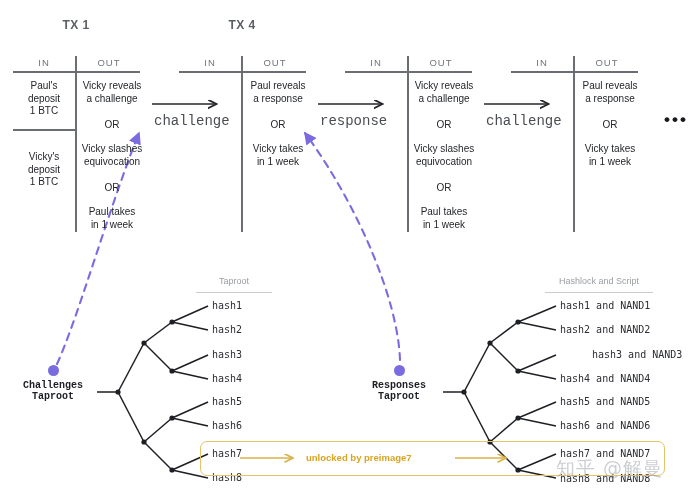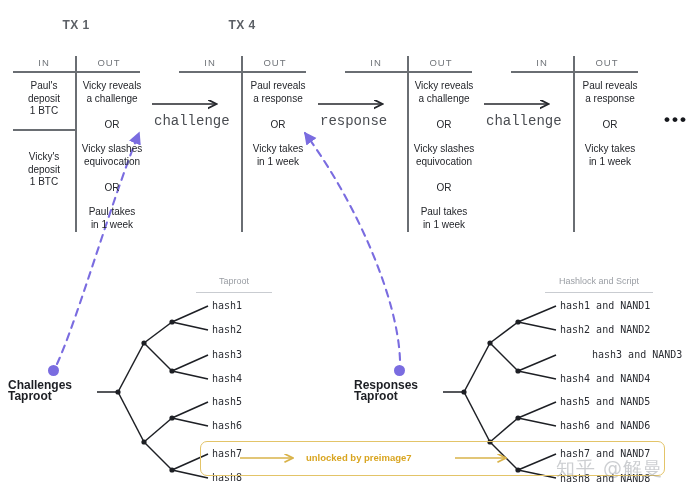--- a/index.html
+++ b/index.html
@@ -27,22 +27,22 @@
   .cell.in{width:60px;}
   .cell.out{width:70px;}
   .or{font-size:10px;text-align:center;color:#24262b;}
 
   
   .flowlabel{font-size:14px;color:#4a4d52;text-align:left;font-family:Liberation Mono, monospace;}
 
   
   .dot{width:11px;height:11px;border-radius:50%;background:#7a6ce0;}
   .taplabel{
-    font-size:12px;font-weight:bold;line-height:11px;
-    color:#1d1f24;width:90px;
+    font-size:10px;font-weight:bold;line-height:11px;text-align:center;
+    color:#1d1f24;width:90px;font-family:Liberation Mono, monospace;
   }
 
   
   .hashlbl{
     font-size:10px;color:#2b2d33;white-space:nowrap;
     font-family:"DejaVu Sans Mono","Liberation Mono",monospace;
   }
   .treehead{
     font-size:9px;color:#9a9ea4;text-align:center;white-space:nowrap;
   }

